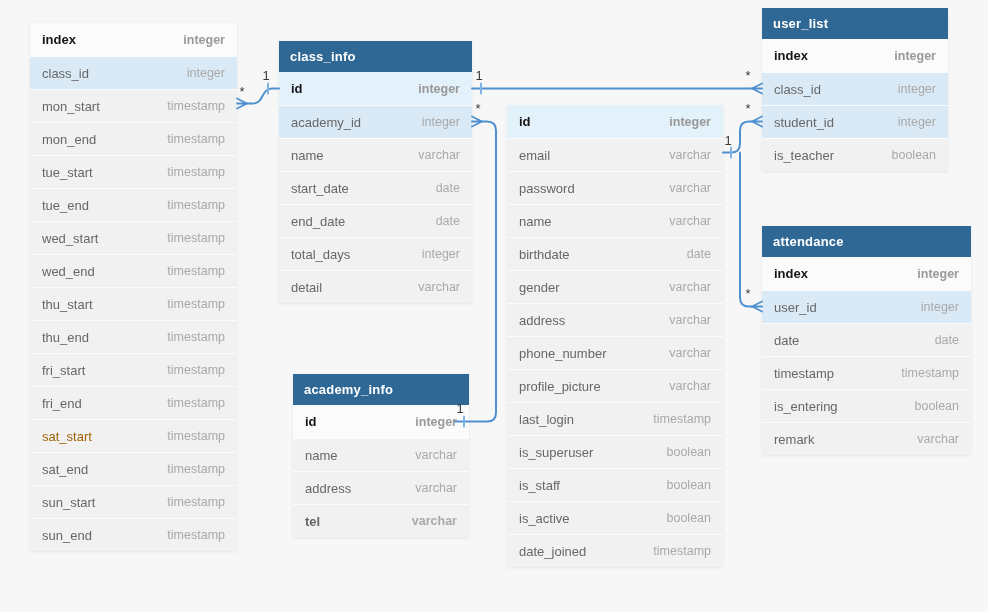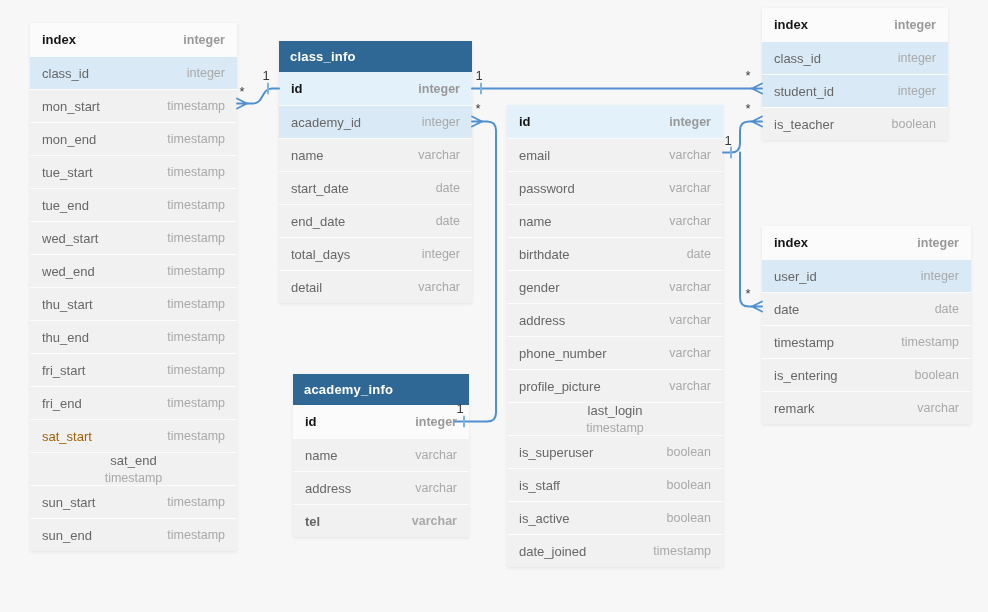--- a/index.html
+++ b/index.html
@@ -68,21 +68,21 @@
         <span class="ftype" style="color: rgb(169, 169, 169);">timestamp</span>
       </div>
       <div class="frow" style="background: rgb(241, 241, 241);">
         <span class="fname" style="color: rgb(103, 103, 103);">fri_end</span>
         <span class="ftype" style="color: rgb(169, 169, 169);">timestamp</span>
       </div>
       <div class="frow" style="background: rgb(241, 241, 241);">
         <span class="fname" style="color: #a16207;">sat_start</span>
         <span class="ftype" style="color: rgb(169, 169, 169);">timestamp</span>
       </div>
-      <div class="frow" style="background: rgb(241, 241, 241); flex-direction: column;">
+      <div class="frow" style="background: rgb(241, 241, 241);">
         <span class="fname" style="color: rgb(103, 103, 103);">sat_end</span>
         <span class="ftype" style="color: rgb(169, 169, 169);">timestamp</span>
       </div>
       <div class="frow" style="background: rgb(241, 241, 241);">
         <span class="fname" style="color: rgb(103, 103, 103);">sun_start</span>
         <span class="ftype" style="color: rgb(169, 169, 169);">timestamp</span>
       </div>
       <div class="frow" style="background: rgb(241, 241, 241);">
         <span class="fname" style="color: rgb(103, 103, 103);">sun_end</span>
         <span class="ftype" style="color: rgb(169, 169, 169);">timestamp</span>
@@ -149,21 +149,21 @@
         <span class="ftype" style="color: rgb(169, 169, 169);">varchar</span>
       </div>
       <div class="frow" style="background: rgb(241, 241, 241);">
         <span class="fname" style="color: rgb(103, 103, 103);">phone_number</span>
         <span class="ftype" style="color: rgb(169, 169, 169);">varchar</span>
       </div>
       <div class="frow" style="background: rgb(241, 241, 241);">
         <span class="fname" style="color: rgb(103, 103, 103);">profile_picture</span>
         <span class="ftype" style="color: rgb(169, 169, 169);">varchar</span>
       </div>
-      <div class="frow" style="background: rgb(241, 241, 241); flex-direction: column;">
+      <div class="frow" style="background: rgb(241, 241, 241);">
         <span class="fname" style="color: rgb(103, 103, 103);">last_login</span>
         <span class="ftype" style="color: rgb(169, 169, 169);">timestamp</span>
       </div>
       <div class="frow" style="background: rgb(241, 241, 241);">
         <span class="fname" style="color: rgb(103, 103, 103);">is_superuser</span>
         <span class="ftype" style="color: rgb(169, 169, 169);">boolean</span>
       </div>
       <div class="frow" style="background: rgb(241, 241, 241);">
         <span class="fname" style="color: rgb(103, 103, 103);">is_staff</span>
         <span class="ftype" style="color: rgb(169, 169, 169);">boolean</span>
@@ -171,38 +171,40 @@
       <div class="frow" style="background: rgb(241, 241, 241);">
         <span class="fname" style="color: rgb(103, 103, 103);">is_active</span>
         <span class="ftype" style="color: rgb(169, 169, 169);">boolean</span>
       </div>
       <div class="frow" style="background: rgb(241, 241, 241);">
         <span class="fname" style="color: rgb(103, 103, 103);">date_joined</span>
         <span class="ftype" style="color: rgb(169, 169, 169);">timestamp</span>
       </div>
     </div>
     <div class="table" style="left: 762px; top: 8px; width: 186px;">
+      <div class="thead" style="background: rgb(47, 103, 149); color: rgb(255, 255, 255);">user_list</div>
       <div class="frow pk" style="background: rgb(251, 251, 251);">
         <span class="fname" style="color: rgb(22, 22, 22);">index</span>
         <span class="ftype" style="color: rgb(153, 153, 153);">integer</span>
       </div>
       <div class="frow hl" style="background: rgb(217, 234, 246);">
         <span class="fname" style="color: rgb(103, 103, 103);">class_id</span>
         <span class="ftype" style="color: rgb(169, 169, 169);">integer</span>
       </div>
       <div class="frow hl" style="background: rgb(217, 234, 246);">
         <span class="fname" style="color: rgb(103, 103, 103);">student_id</span>
         <span class="ftype" style="color: rgb(169, 169, 169);">integer</span>
       </div>
       <div class="frow" style="background: rgb(241, 241, 241);">
         <span class="fname" style="color: rgb(103, 103, 103);">is_teacher</span>
         <span class="ftype" style="color: rgb(169, 169, 169);">boolean</span>
       </div>
     </div>
     <div class="table" style="left: 762px; top: 226px; width: 209px;">
+      <div class="thead" style="background: rgb(47, 103, 149); color: rgb(255, 255, 255);">attendance</div>
       <div class="frow pk" style="background: rgb(251, 251, 251);">
         <span class="fname" style="color: rgb(22, 22, 22);">index</span>
         <span class="ftype" style="color: rgb(153, 153, 153);">integer</span>
       </div>
       <div class="frow hl" style="background: rgb(217, 234, 246);">
         <span class="fname" style="color: rgb(103, 103, 103);">user_id</span>
         <span class="ftype" style="color: rgb(169, 169, 169);">integer</span>
       </div>
       <div class="frow" style="background: rgb(241, 241, 241);">
         <span class="fname" style="color: rgb(103, 103, 103);">date</span>

